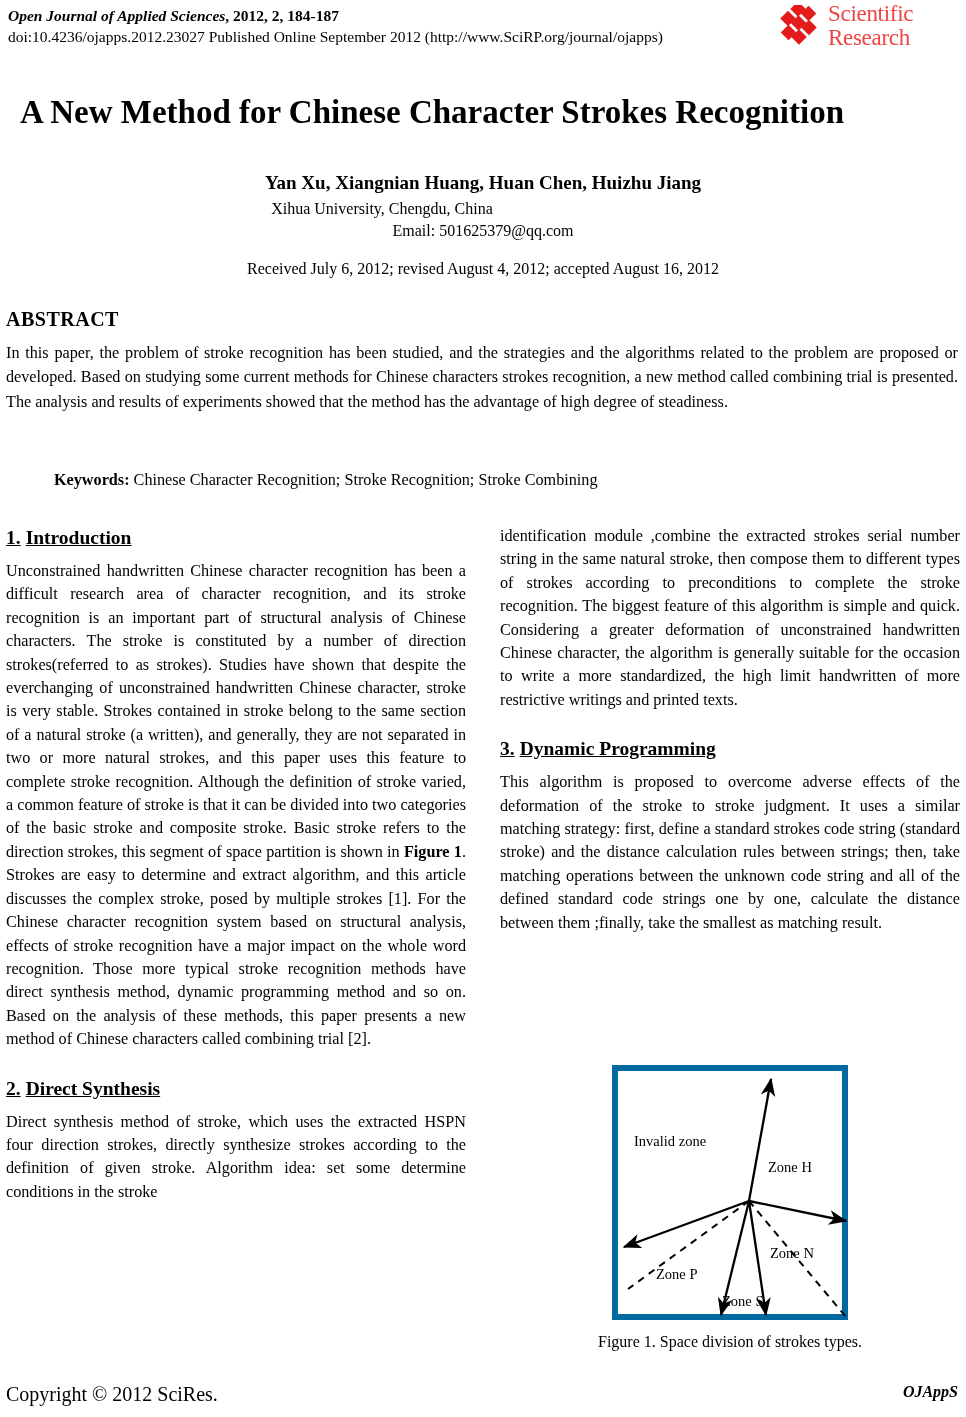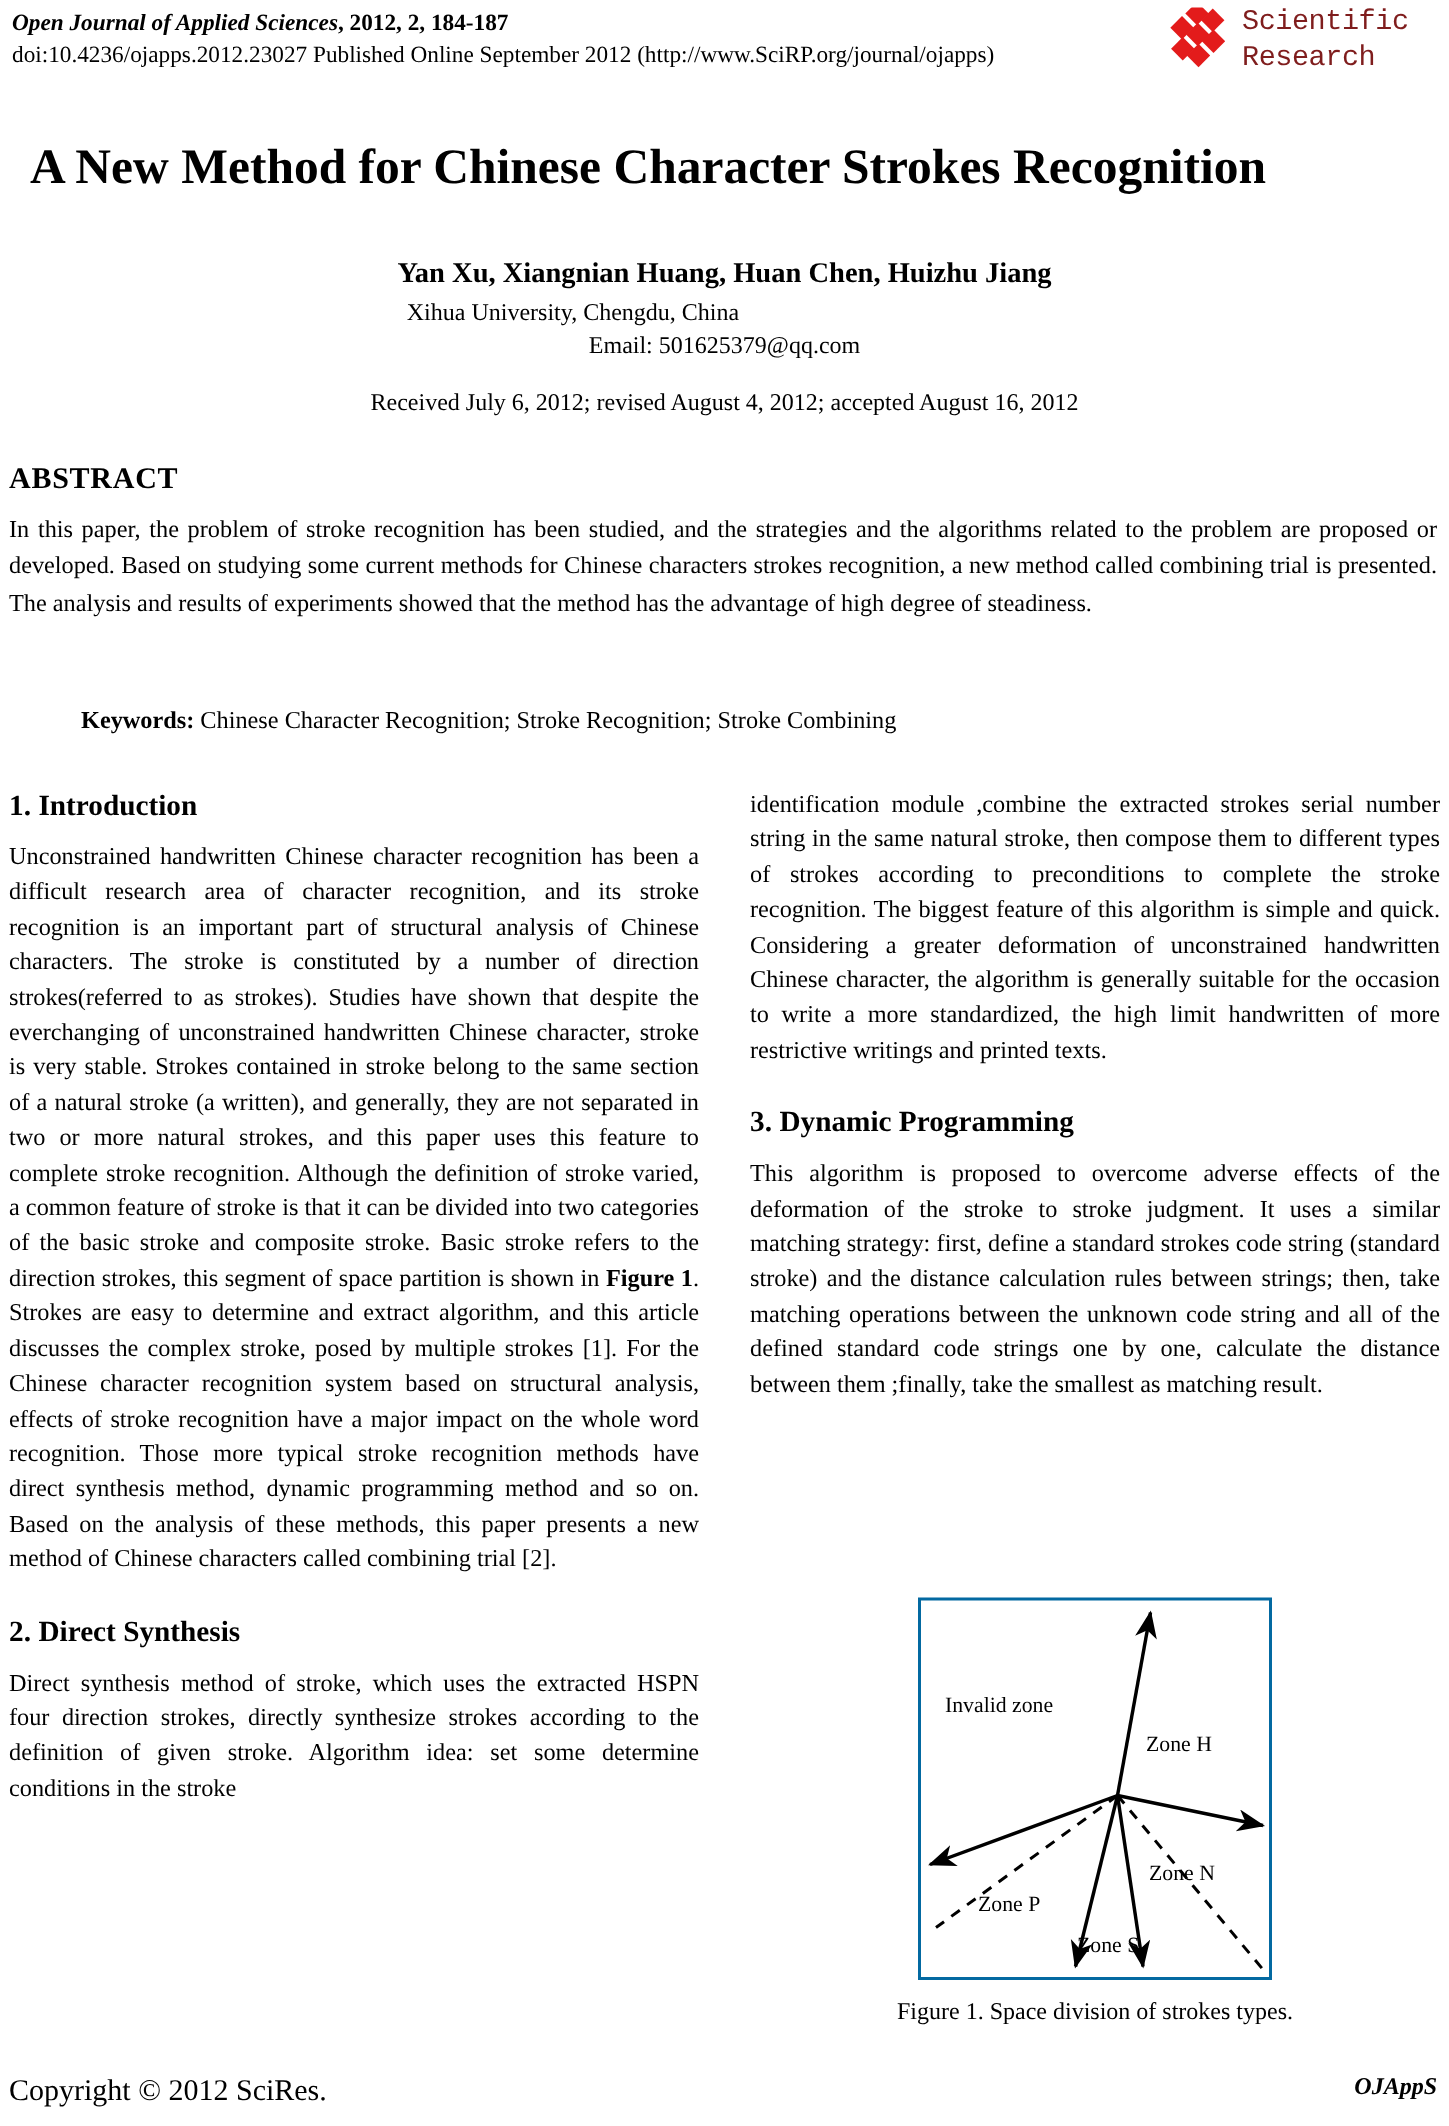--- a/index.html
+++ b/index.html
@@ -61,25 +61,25 @@
     position: absolute;
     left: 0;
     top: 3px;
     width: 46px;
     height: 44px;
   }
   .logo-text {
     position: absolute;
     left: 50px;
     top: 0px;
-    font-family: Liberation Mono, monospace;
-    font-size: 19px;
+    font-family: Liberation Serif, serif;
+    font-size: 23px;
     line-height: 24px;
     letter-spacing: -0.3px;
-    color: #7f1d1d;
+    color: #ef4444;
   }
 
   
   .title {
     position: absolute;
     left: 0;
     top: 92px;
     width: 864px;
     text-align: center;
     font-size: 33px;
@@ -166,39 +166,40 @@
   }
   .col-left  { left: 6px; }
   .col-right { left: 500px; }
 
   .sec-head {
     font-size: 19.5px;
     font-weight: bold;
     line-height: 26px;
     margin: 0 0 9px 0;
     text-align: left;
+    text-decoration: underline;
   }
   .sec-head .num { margin-right: 5px; }
   .sec-head-sp { margin-top: 24px; }
   p.body { margin: 0 0 0 0; }
   .body b { font-weight: bold; }
 
   
   .figure-wrap {
     position: absolute;
     left: 500px;
     top: 1065px;
     width: 460px;
   }
   .fig-box {
     position: relative;
     margin: 0 auto;
     width: 236px;
     height: 255px;
-    border: 2px solid #0369a1;
+    border: 6px solid #0369a1;
     box-sizing: border-box;
     background: #fff;
   }
   .fig-svg {
     position: absolute;
     left: 0; top: 0;
     width: 232px;
     height: 251px;
   }
   .fig-label {

